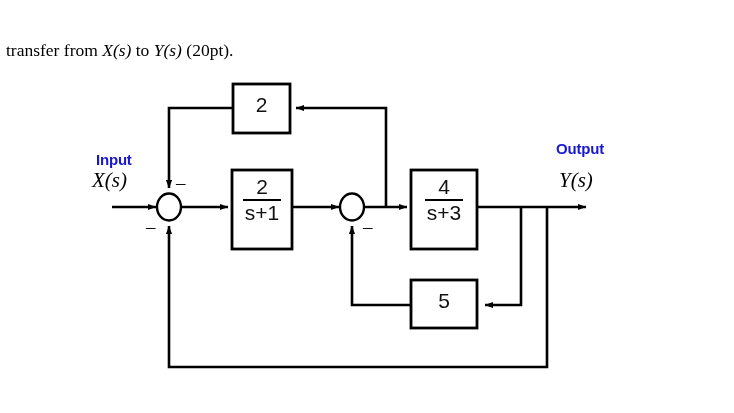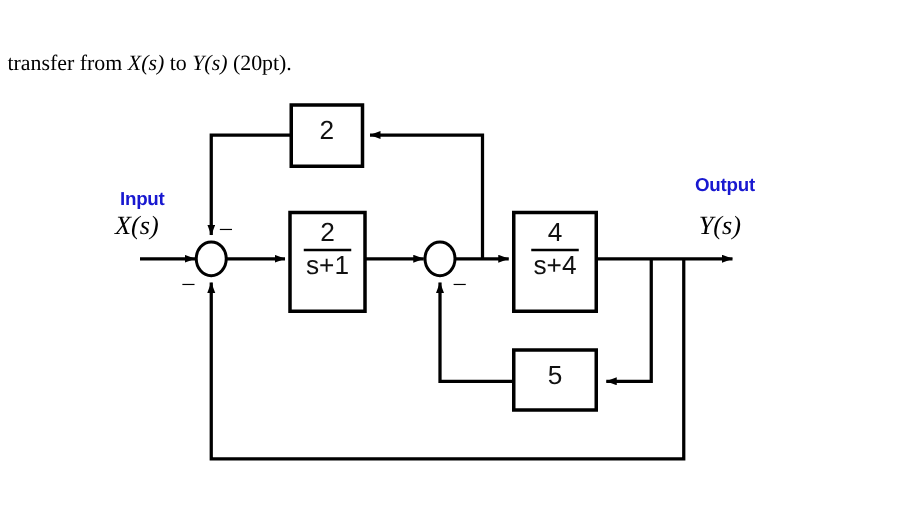--- a/index.html
+++ b/index.html
@@ -127,21 +127,21 @@
 <div class="lbl blocktext" style="left:232px; top:175px; width:60px;">
   <span class="frac">
     <span class="num">2</span>
     <span class="den">s+1</span>
   </span>
 </div>
 
 <div class="lbl blocktext" style="left:411px; top:175px; width:66px;">
   <span class="frac">
     <span class="num">4</span>
-    <span class="den">s+4</span>
+    <span class="den">s+3</span>
   </span>
 </div>
 
 <div class="lbl blocktext" style="left:411px; top:289px; width:66px;">5</div>
 
 <div class="lbl io-kind" style="left:96px; top:151px;">Input</div>
 <div class="lbl io-sym" style="left:92px; top:168px;">X(s)</div>
 
 <div class="lbl io-kind" style="left:556px; top:140px;">Output</div>
 <div class="lbl io-sym" style="left:559px; top:168px;">Y(s)</div>

